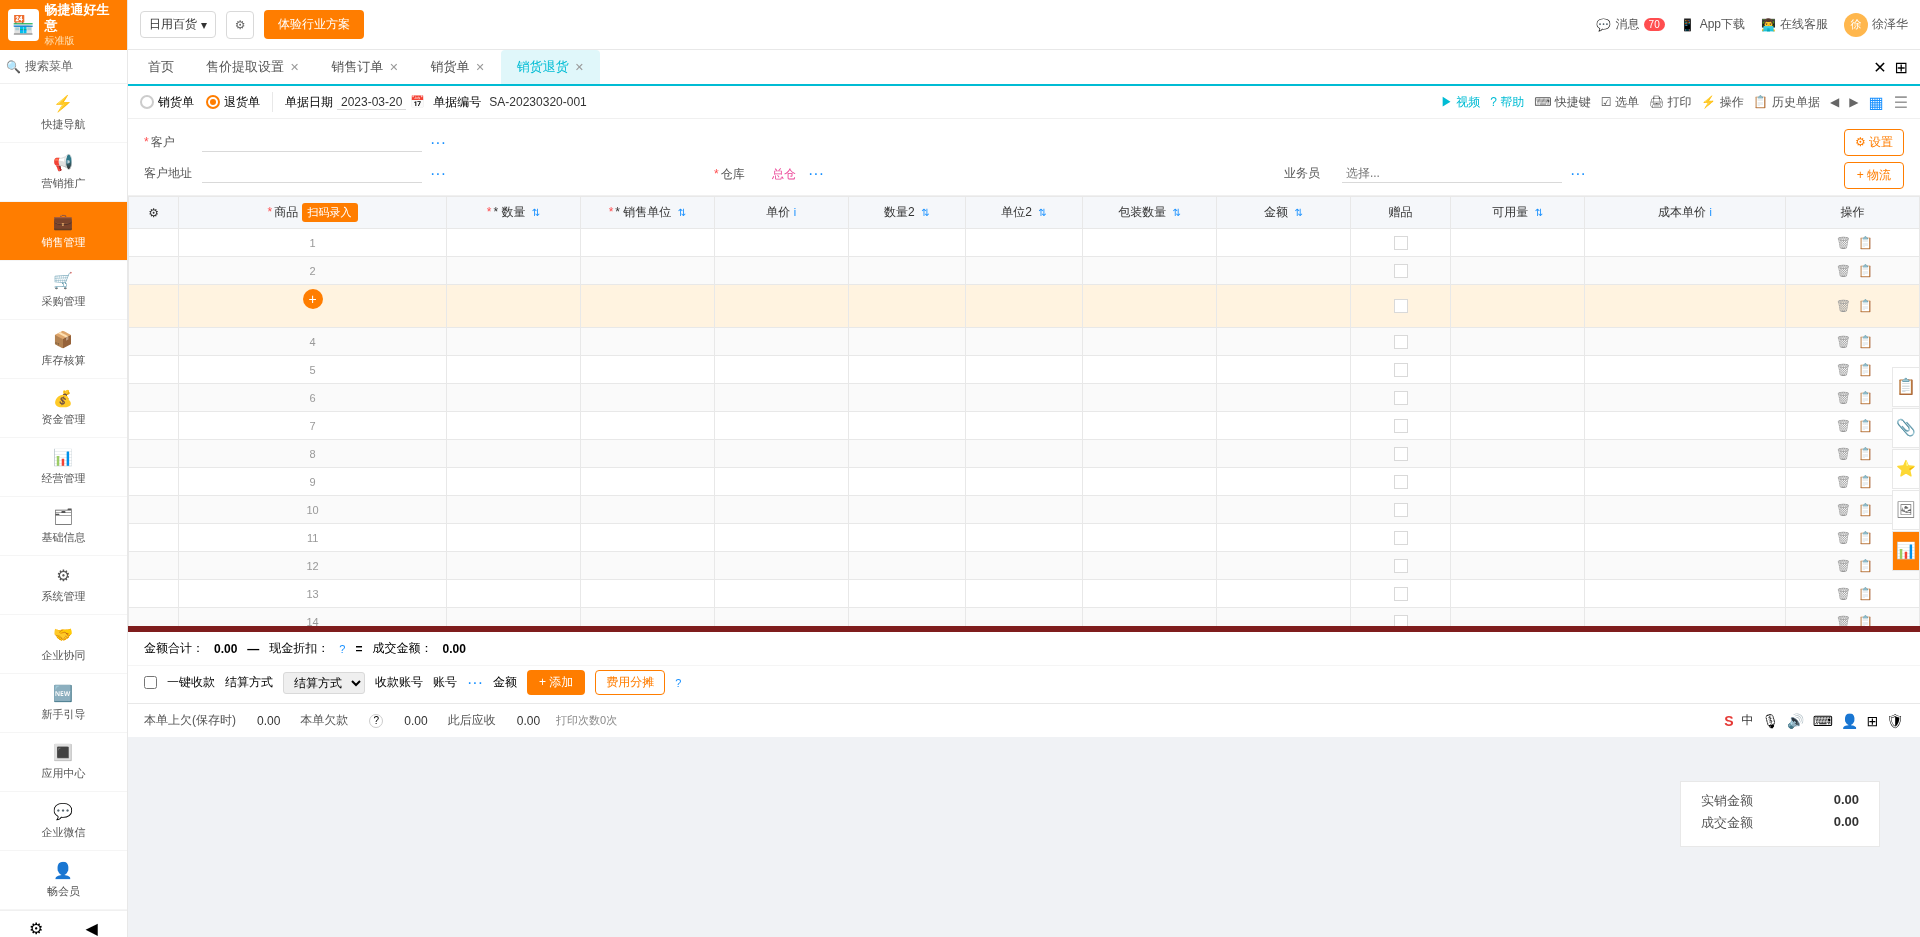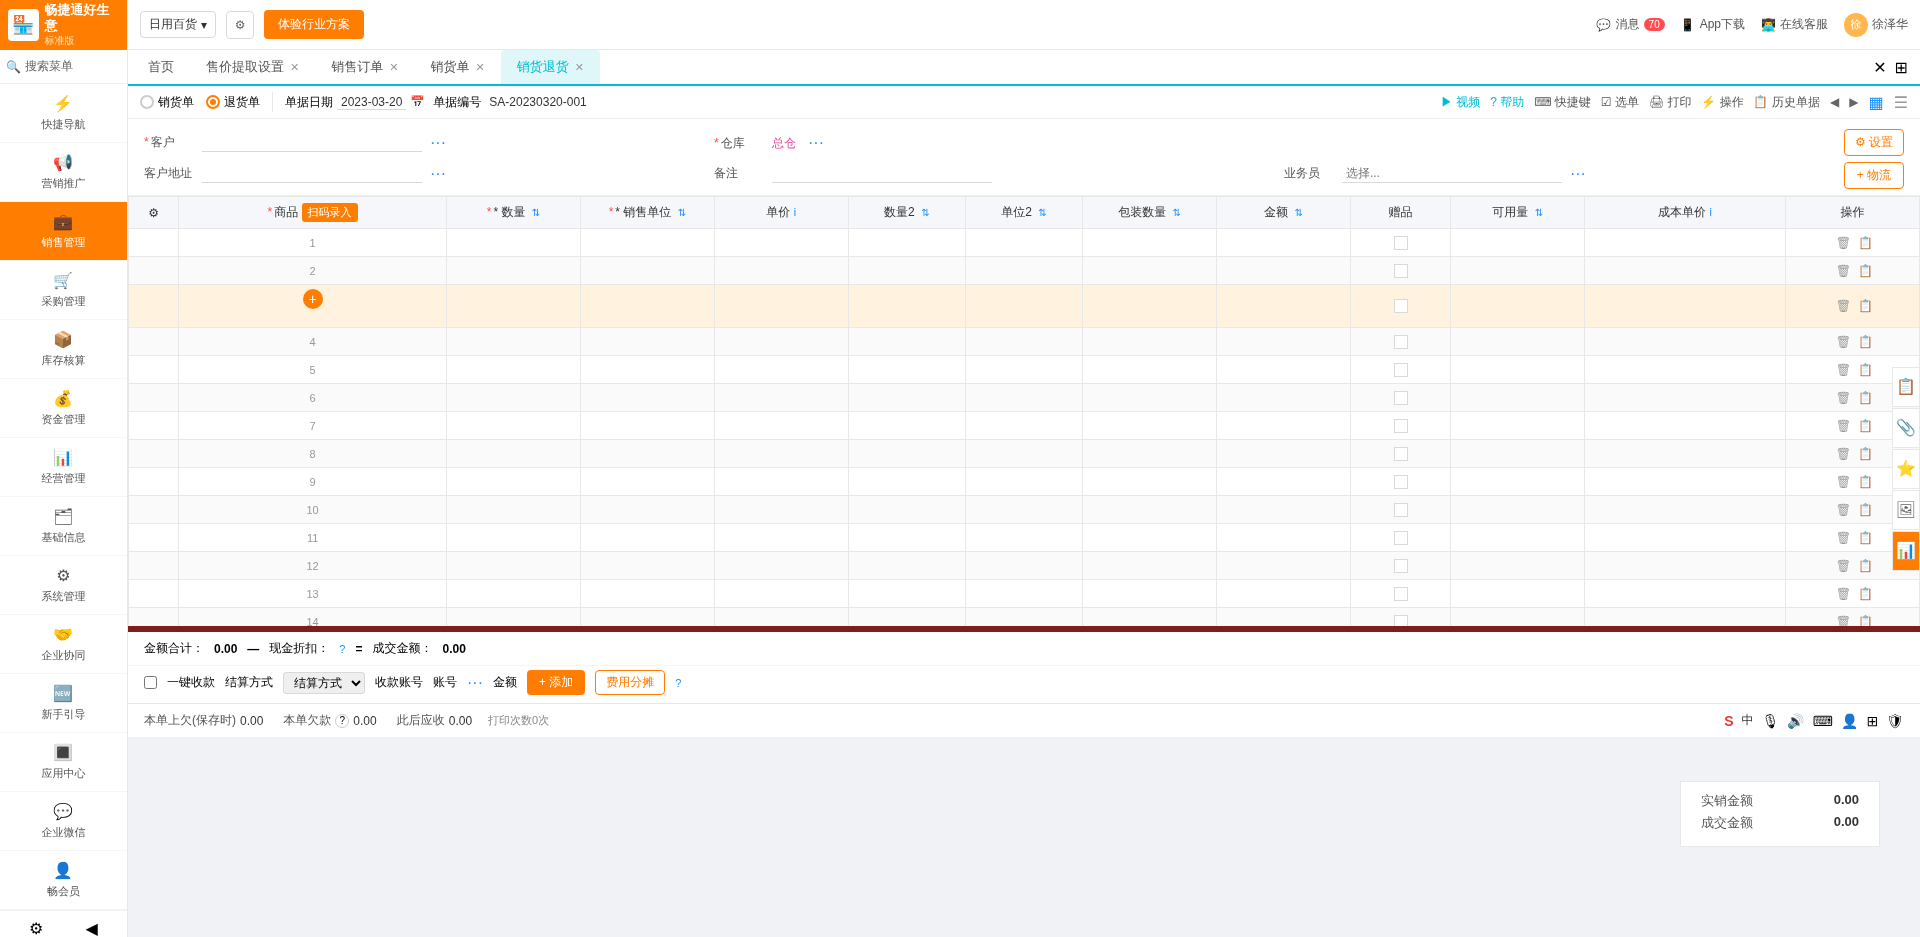--- a/index.html
+++ b/index.html
@@ -126,21 +126,21 @@
       display: flex; align-items: center; justify-content: center; cursor: pointer; font-size: 14px;
       margin: 0 auto;
     }
 
     
     .bottombar {
       background: #fff; padding: 8px 16px; border-top: 1px solid #e8e8e8;
       display: flex; align-items: center; gap: 16px; font-size: 12px;
     }
     .bottombar-info { display: flex; gap: 20px; }
-    .bottombar-info-item { display: flex; gap: 4px; align-items: center; }
+    .bottombar-info-item { display: flex; gap: 21px; align-items: center; }
     .bottombar-info-label { color: #555; }
     .bottombar-info-val { color: #333; }
     .bottombar-right { margin-left: auto; display: flex; align-items: center; gap: 10px; }
     .btn-save-draft {
       background: #fff; border: 1px solid #ff7d00; color: #ff7d00; border-radius: 4px;
       padding: 7px 20px; cursor: pointer; font-size: 13px;
     }
     .btn-save-new {
       background: #ff7d00; border: none; color: #fff; border-radius: 4px;
       padding: 7px 20px; cursor: pointer; font-size: 13px;
@@ -361,24 +361,20 @@
         <input class="form-input" type="text" style="width: 220px;">
         <span class="form-dots">···</span>
       </div>
     </div>
     <div style="flex:1;display:flex;flex-direction:column;gap:6px;padding-left:20px;">
       <div class="form-row">
         <span class="form-label required">仓库</span>
         <span style="font-size:12px;color:#ec4899;margin-right:4px;">总仓</span>
         <span class="form-dots">···</span>
       </div>
-      <div class="form-row">
-        <span class="form-label">备注</span>
-        <input class="form-input" type="text" style="width: 220px;">
-      </div>
     </div>
     <div style="flex:1;display:flex;flex-direction:column;gap:6px;padding-left:20px;">
       <div class="form-row">
         <span class="form-label">业务员</span>
         <input class="form-input" type="text" style="width: 220px;" placeholder="选择...">
         <span class="form-dots">···</span>
       </div>
     </div>
     <div style="display:flex;flex-direction:column;gap:6px;margin-left:10px;">
       <button class="form-action-btn">⚙ 设置</button>

